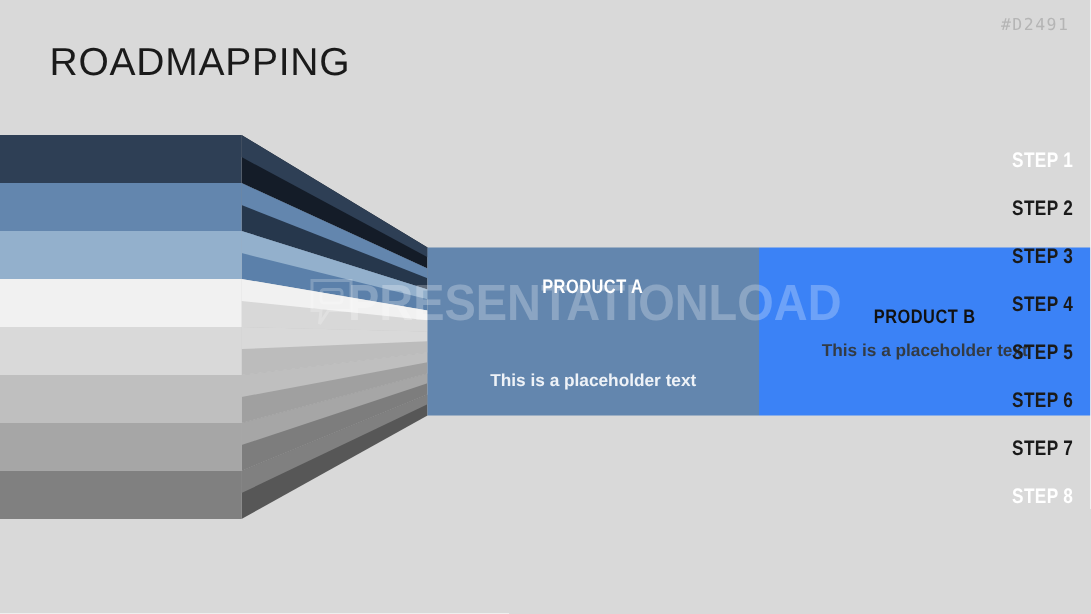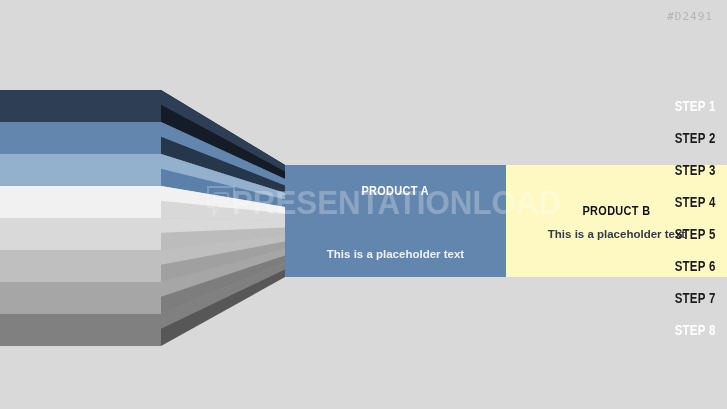--- a/index.html
+++ b/index.html
@@ -105,21 +105,21 @@
     top: 165px;
     height: 112px;
     box-sizing: border-box;
     z-index: 4;
     display: flex;
     flex-direction: column;
     align-items: center;
     justify-content: center;
   }
   #product-a { left: 285px; width: 221px; background: #6386ae; gap: 40px; }
-  #product-b { left: 506px; width: 221px; background: #fef9c3; }
+  #product-b { left: 506px; width: 221px; background: #3b82f6; }
 
   .product-title {
     font-size: 13px;
     font-weight: 700;
     letter-spacing: 0.4px;
     transform: scaleX(0.84);
     margin-bottom: 10px;
     white-space: nowrap;
     font-family: "Liberation Sans", sans-serif;
   }
@@ -131,20 +131,21 @@
   #product-a .product-title { color: #ffffff; }
   #product-a .product-sub   { color: #eef2f7; }
   #product-b .product-title { color: #111111; }
   #product-b .product-sub   { color: #333b44; }
 </style>
 </head>
 <body>
 
 <div id="slide">
 
+  <div id="slide-title">ROADMAPPING</div>
   <div id="doc-id">#D2491</div>
 
   <svg id="ribbon" viewBox="0 0 727 409" preserveAspectRatio="none">
       <polygon points="161,314 285,263 285,277 161,346" fill="#575757"></polygon>
       <rect x="0" y="314" width="161" height="32" fill="#808080"></rect>
       <polygon points="161,282 285,249 285,263 161,314" fill="#7d7d7d"></polygon>
       <rect x="0" y="282" width="161" height="32" fill="#a6a6a6"></rect>
       <polygon points="161,250 285,235 285,249 161,282" fill="#a0a0a0"></polygon>
       <rect x="0" y="250" width="161" height="32" fill="#bfbfbf"></rect>
       <polygon points="161,218 285,221 285,235 161,250" fill="#bcbcbc"></polygon>

